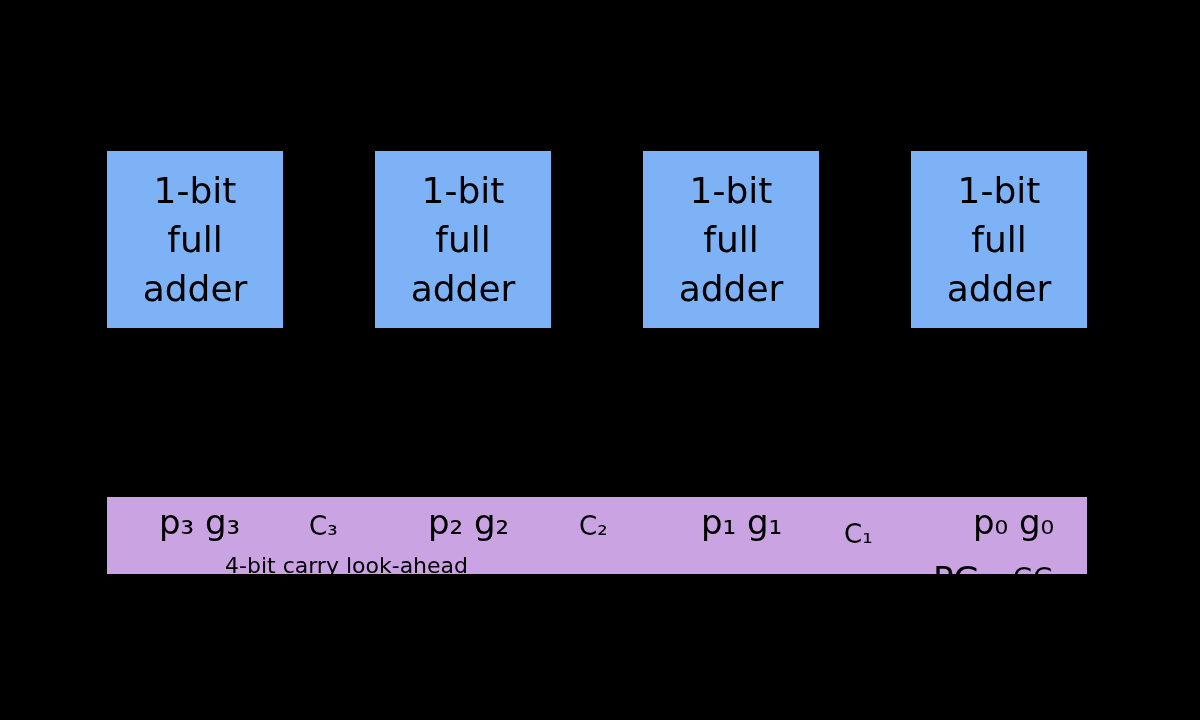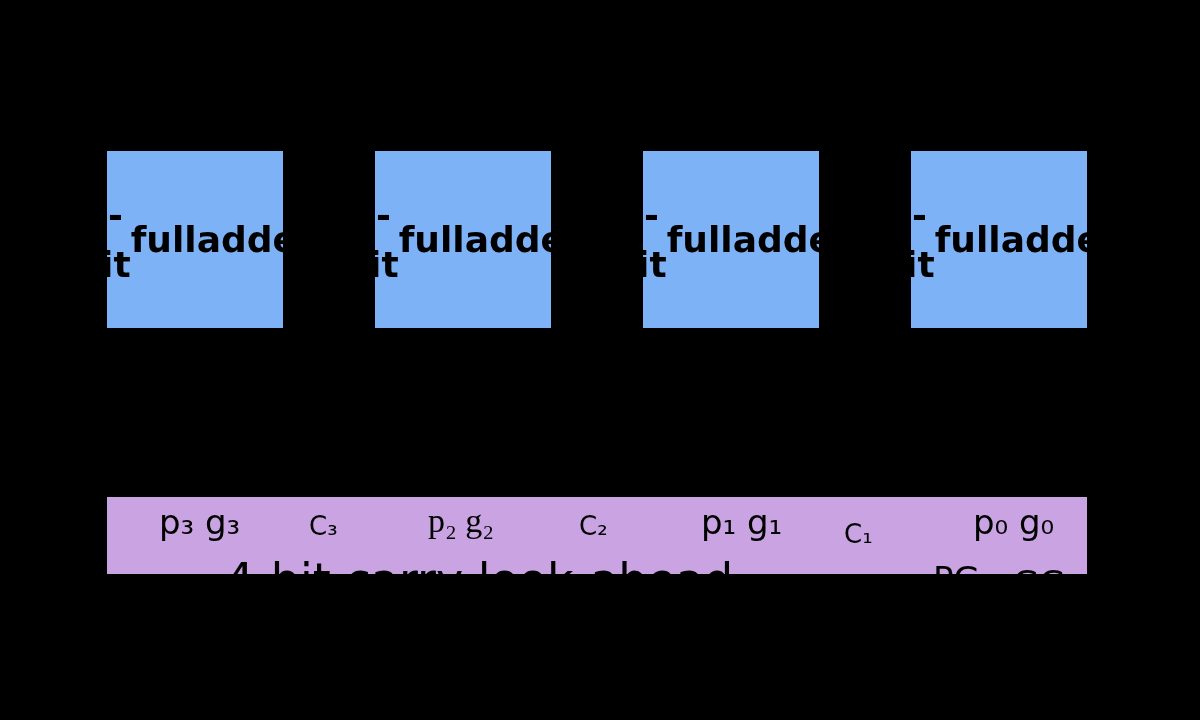--- a/index.html
+++ b/index.html
@@ -21,27 +21,26 @@
   }
 
   .adder {
     position: absolute;
     top: 151px;
     width: 176px;
     height: 177px;
     background: var(--adder-fill);
     color: var(--ink);
     display: flex;
-    flex-direction: row;
+    flex-direction: column;
     align-items: center;
     justify-content: center;
     font-size: 36px;
     line-height: 49px;
     text-align: center;
-    font-weight: bold;
   }
   .adder-0 { left: 107px; }
   .adder-1 { left: 375px; }
   .adder-2 { left: 643px; }
   .adder-3 { left: 911px; }
 
   .cla {
     position: absolute;
     left: 107px;
     top: 497px;
@@ -49,29 +48,29 @@
     height: 77px;
     background: var(--cla-fill);
     color: var(--ink);
   }
   .cla span { position: absolute; white-space: nowrap; }
 
   .sig   { font-size: 34px; top: 5px; }
   .csig  { font-size: 26px; top: 14px; }
   .sig-p3g3 { left: 52px; }
   .csig-c3  { left: 202px; }
-  .sig-p2g2 { left: 321px; font-family: Liberation Serif, serif; }
+  .sig-p2g2 { left: 321px; }
   .csig-c2  { left: 472px; }
   .sig-p1g1 { left: 594px; }
   .csig-c1  { left: 737px; margin-top: 8px; }
   .sig-p0g0 { left: 866px; }
 
-  .cla-title { left: 118px; top: 56px; font-size: 46px; }
+  .cla-title { left: 118px; top: 56px; font-size: 22px; }
   .out-pg    { left: 826px; top: 62px; font-size: 34px; }
-  .out-gg    { left: 906px; top: 66px; font-size: 34px; }
+  .out-gg    { left: 906px; top: 66px; font-size: 26px; }
 </style>
 </head>
 <body>
 
 <div class="stage">
 
   <div class="adder adder-0">
     <span>1-bit</span>
     <span>full</span>
     <span>adder</span>

